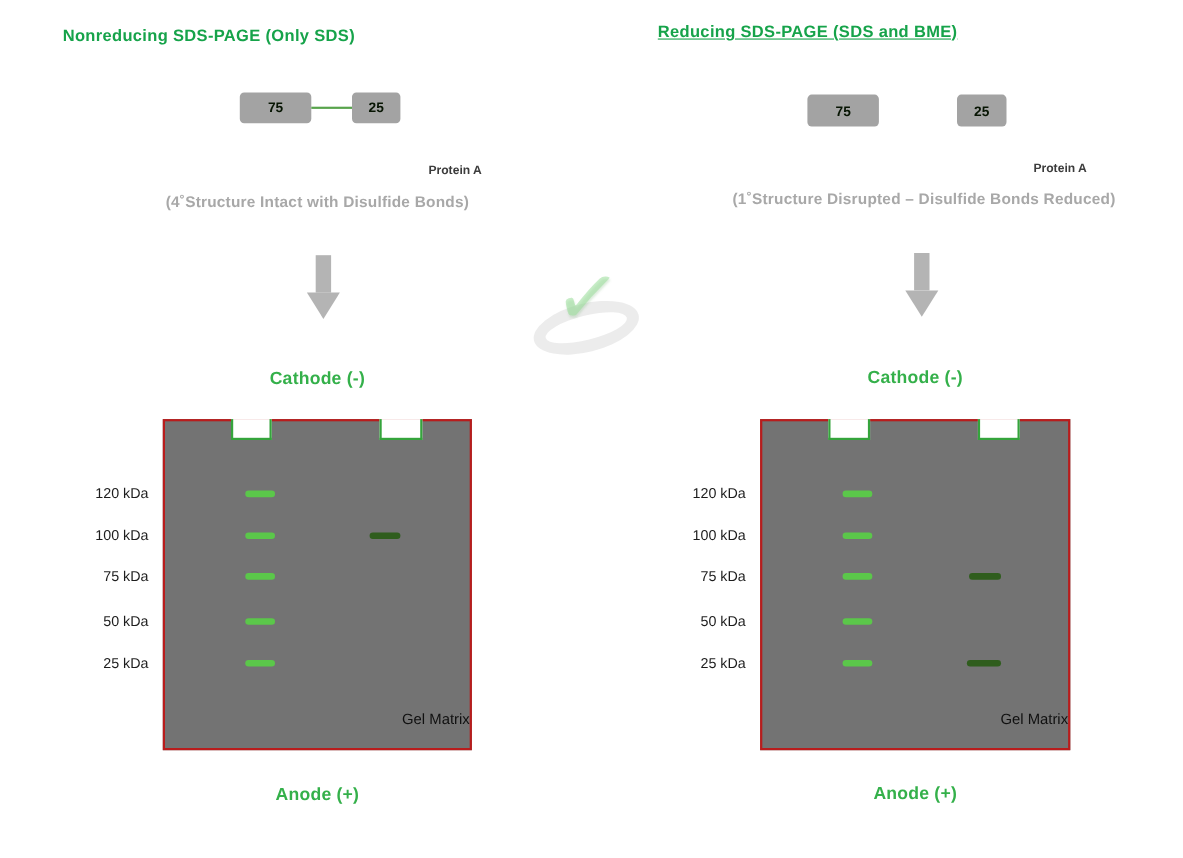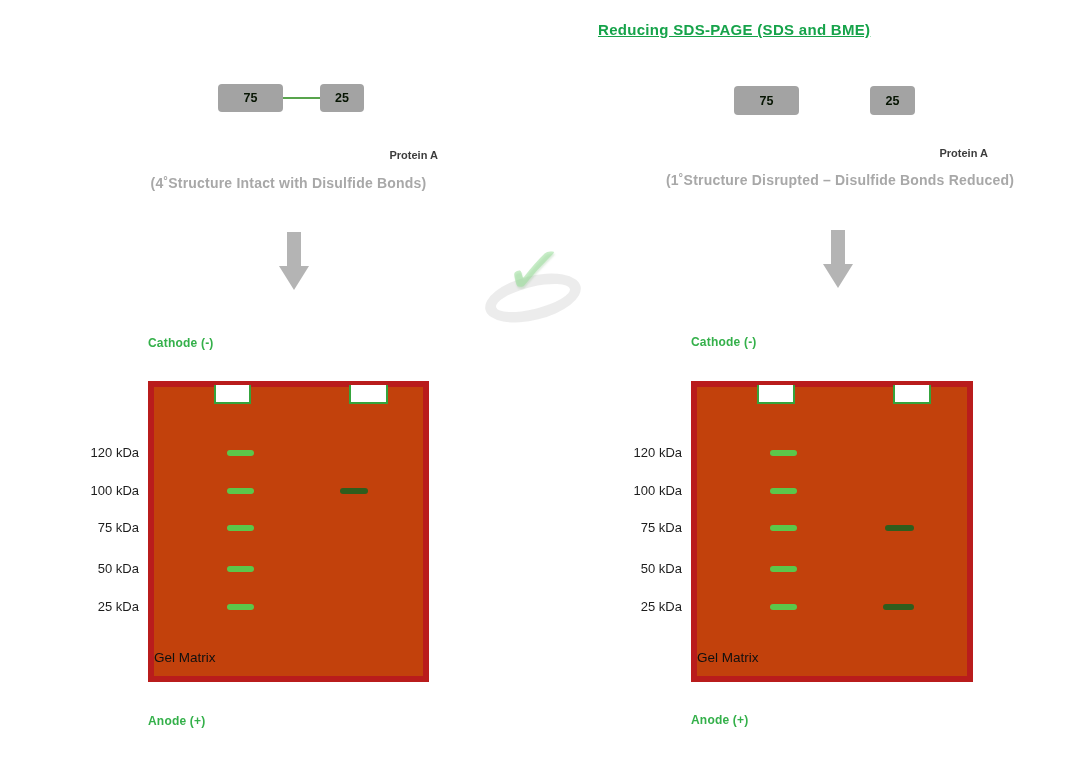--- a/index.html
+++ b/index.html
@@ -54,32 +54,32 @@
     position: absolute; left: 8px; top: 0; width: 14px; height: 34px; background: #b4b4b4;
   }
   .down-arrow .head {
     position: absolute; left: 0; top: 34px; width: 0; height: 0;
     border-left: 15px solid transparent; border-right: 15px solid transparent;
     border-top: 24px solid #b4b4b4;
   }
 
   
   .electrode {
-    position: absolute; font-size: 12px; font-weight: bold; color: #34b04a;
-    letter-spacing: .2px;
+    position: absolute; font-size: 16px; font-weight: bold; color: #34b04a;
+    text-align: center; letter-spacing: .2px;
   }
   .lcath { left: 148px; top: 336px; width: 281px; }
   .rcath { left: 691px; top: 335px; width: 282px; }
   .lan   { left: 148px; top: 714px; width: 281px; }
   .ran   { left: 691px; top: 713px; width: 282px; }
 
   
   .gel {
     position: absolute; top: 381px; height: 301px;
-    background: #c2410c; border: 6px solid #b91c1c;
+    background: #737373; border: 2px solid #b91c1c;
   }
   .left-gel  { left: 148px; width: 281px; }
   .right-gel { left: 691px; width: 282px; }
   .well {
     position: absolute; top: -2px; height: 19px; background: #ffffff;
     border: 2px solid #35a43c; border-top: none;
   }
   .left-gel  .w1 { left: 60px;  width: 37px; }
   .left-gel  .w2 { left: 195px; width: 39px; }
   .right-gel .w1 { left: 60px;  width: 38px; }
@@ -90,21 +90,21 @@
     font-size: 13px; color: #1d1d1d; line-height: 17px;
   }
   .ladder-band {
     position: absolute; left: 73px; width: 27px; height: 6px;
     background: #5bc74a; border-radius: 3px;
   }
   .sample-band {
     position: absolute; height: 6px; background: #2f5d1d; border-radius: 3px;
   }
   .gel-label {
-    position: absolute; left: 0; right: 0; top: 263px; text-align: left;
+    position: absolute; left: 0; right: 0; top: 263px; text-align: right;
     font-size: 13.5px; color: #101010; font-weight: 500;
   }
 
   
   .watermark { position: absolute; left: 484px; top: 256px; width: 120px; height: 80px; }
   .wm-ring {
     position: absolute; left: 0; top: 20px; width: 98px; height: 44px;
     border: 11px solid rgba(205,205,205,.38); border-radius: 50%;
     transform: rotate(-14deg);
   }
@@ -117,20 +117,21 @@
 </head>
 <body>
 
 <div class="stage">
 
   <div class="watermark">
     <div class="wm-ring"></div>
     <div class="wm-check">✓</div>
   </div>
 
+  <div class="panel-title left-title">Nonreducing SDS-PAGE (Only SDS)</div>
 
   <div class="subunit l75">75</div>
   <div class="bond-line"></div>
   <div class="subunit l25">25</div>
 
   <div class="protein-name lpn">Protein A</div>
   <div class="protein-note lnote">(4˚Structure Intact with Disulfide Bonds)</div>
 
   <div class="down-arrow larrow">
     <div class="shaft"></div>

